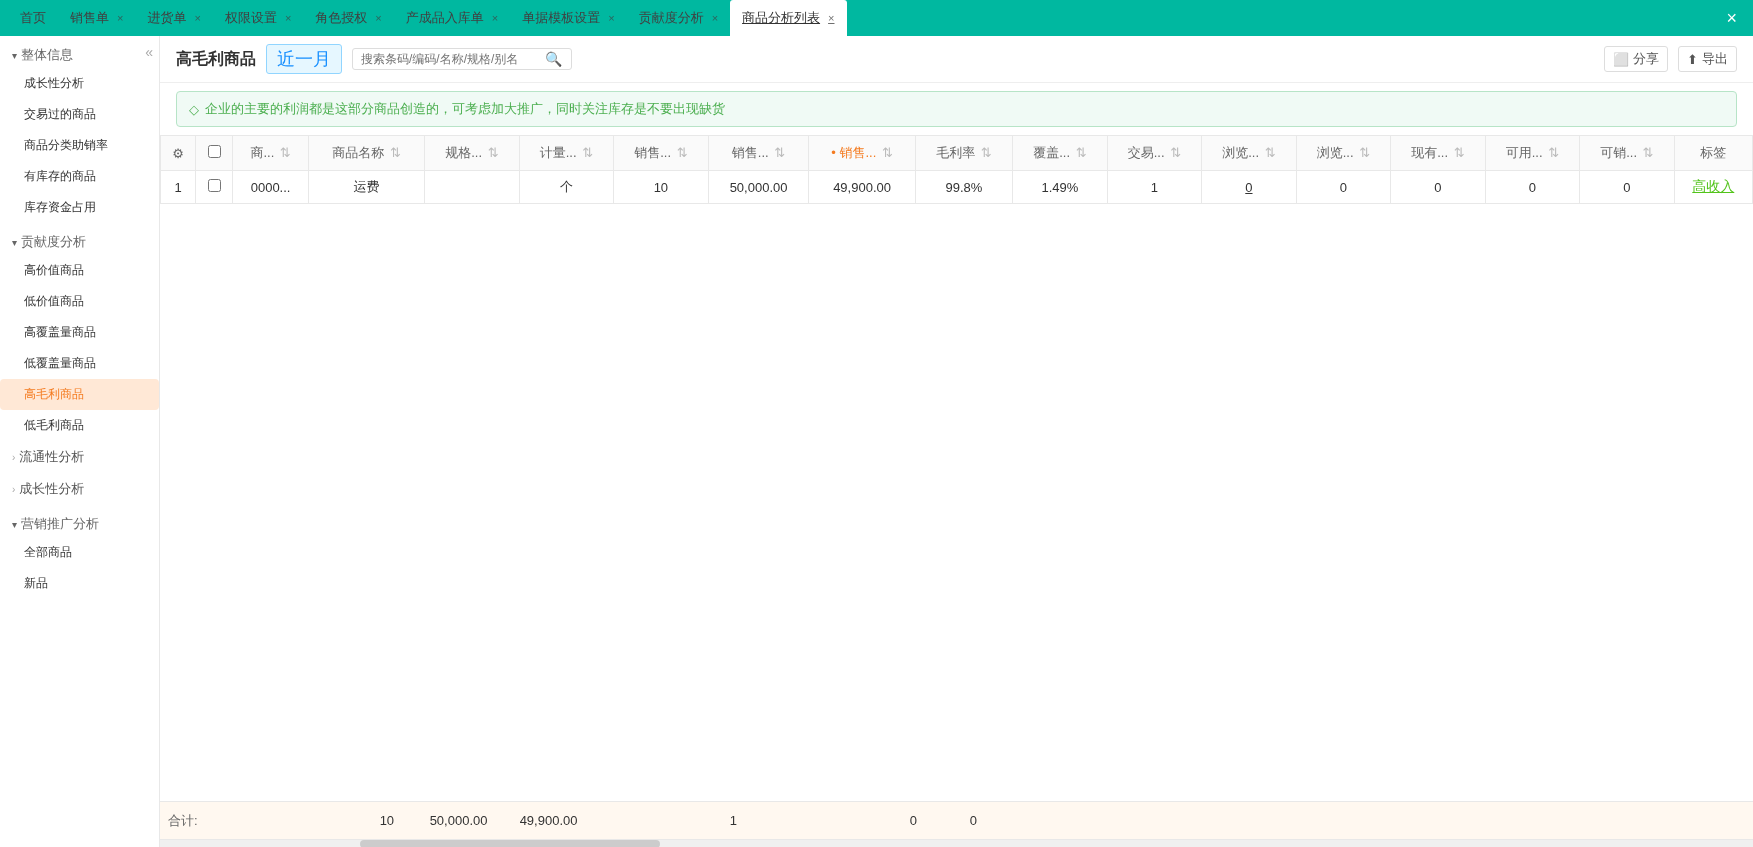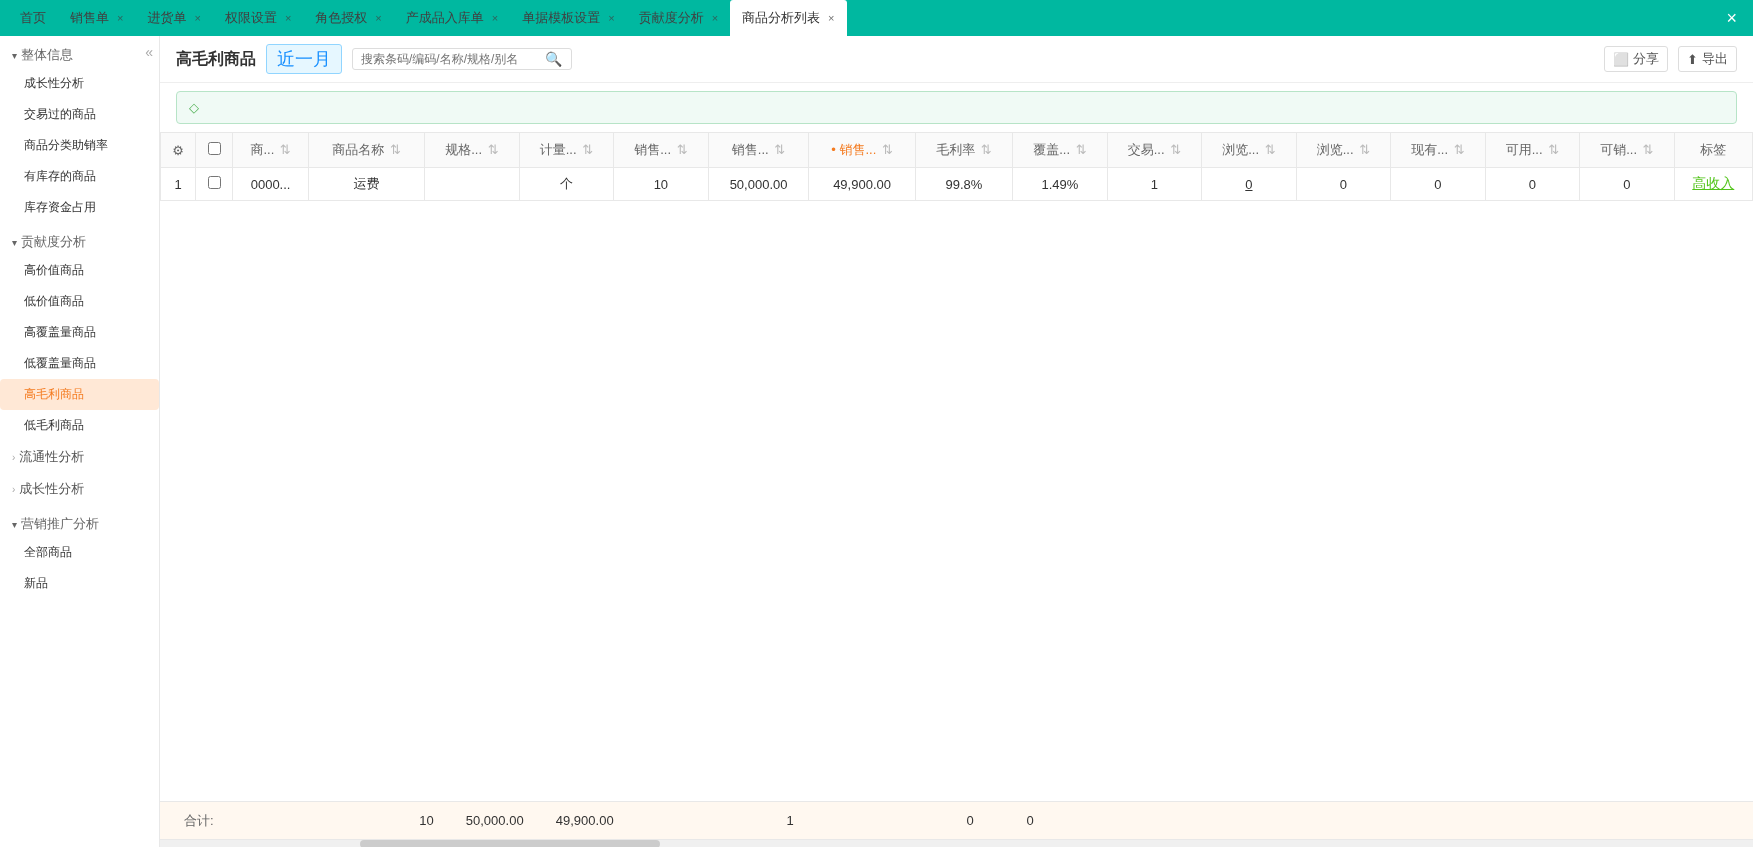--- a/index.html
+++ b/index.html
@@ -23,20 +23,21 @@
       color: #404040;
       font-size: 13px;
       display: flex;
       align-items: center;
       gap: 4px;
     }
     .top-nav .nav-item.active {
       background: #fff;
       color: #333;
       border-radius: 3px 3px 0 0;
+      text-decoration: underline;
     }
     .top-nav .nav-item .close-x {
       font-size: 11px;
       margin-left: 4px;
       opacity: 0.7;
       cursor: pointer;
     }
     .top-nav .spacer { flex: 1; }
     .top-nav .close-btn {
       color: #fff;
@@ -218,25 +219,24 @@
       text-decoration: underline;
     }
     .underline { text-decoration: underline; cursor: pointer; }
 
     
     .footer-bar {
       border-top: 1px solid #e8e8e8;
       background: #fff8f0;
       display: flex;
       align-items: center;
-      padding: 7px 24px;
+      padding: 7px 8px;
       font-size: 12px;
       color: #666;
       min-height: 38px;
-      text-align: right;
     }
     .footer-bar .total-label { color: #666; margin-right: 16px; }
     .footer-cells {
       display: flex;
       flex: 1;
       align-items: center;
     }
     .footer-cell {
       padding: 0 6px;
       color: #333;
@@ -358,20 +358,21 @@
         <span>分享</span>
       </button>
       <button class="action-btn">
         <span>⬆</span>
         <span>导出</span>
       </button>
     </div>
 
     <div class="info-bar">
       <span>◇</span>
+      <span>企业的主要的利润都是这部分商品创造的，可考虑加大推广，同时关注库存是不要出现缺货</span>
     </div>
 
     <div class="table-wrapper">
       <table>
         <thead>
           <tr>
             <th>⚙</th>
             <th><input type="checkbox" style=""></th>
             <th>商... <span class="sort-icon">⇅</span></th>
             <th>商品名称 <span class="sort-icon">⇅</span></th>

